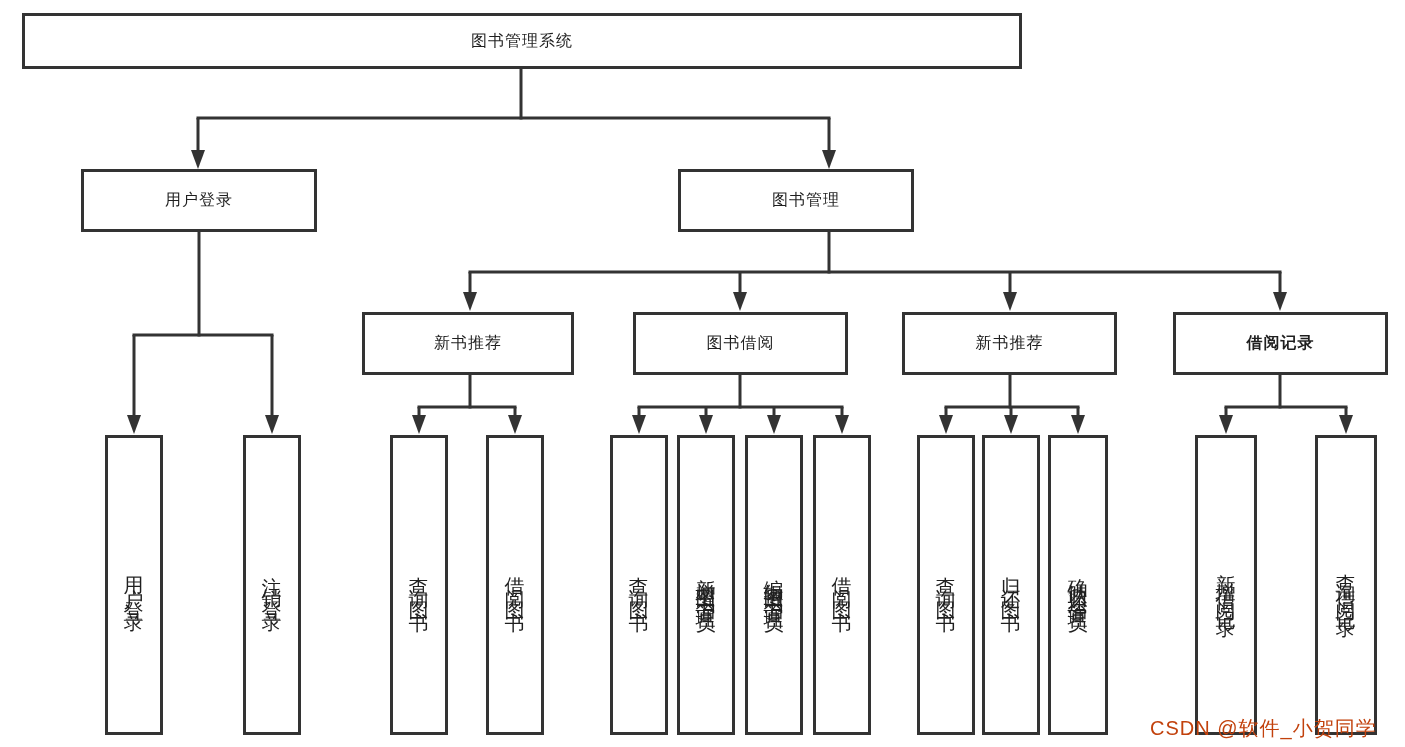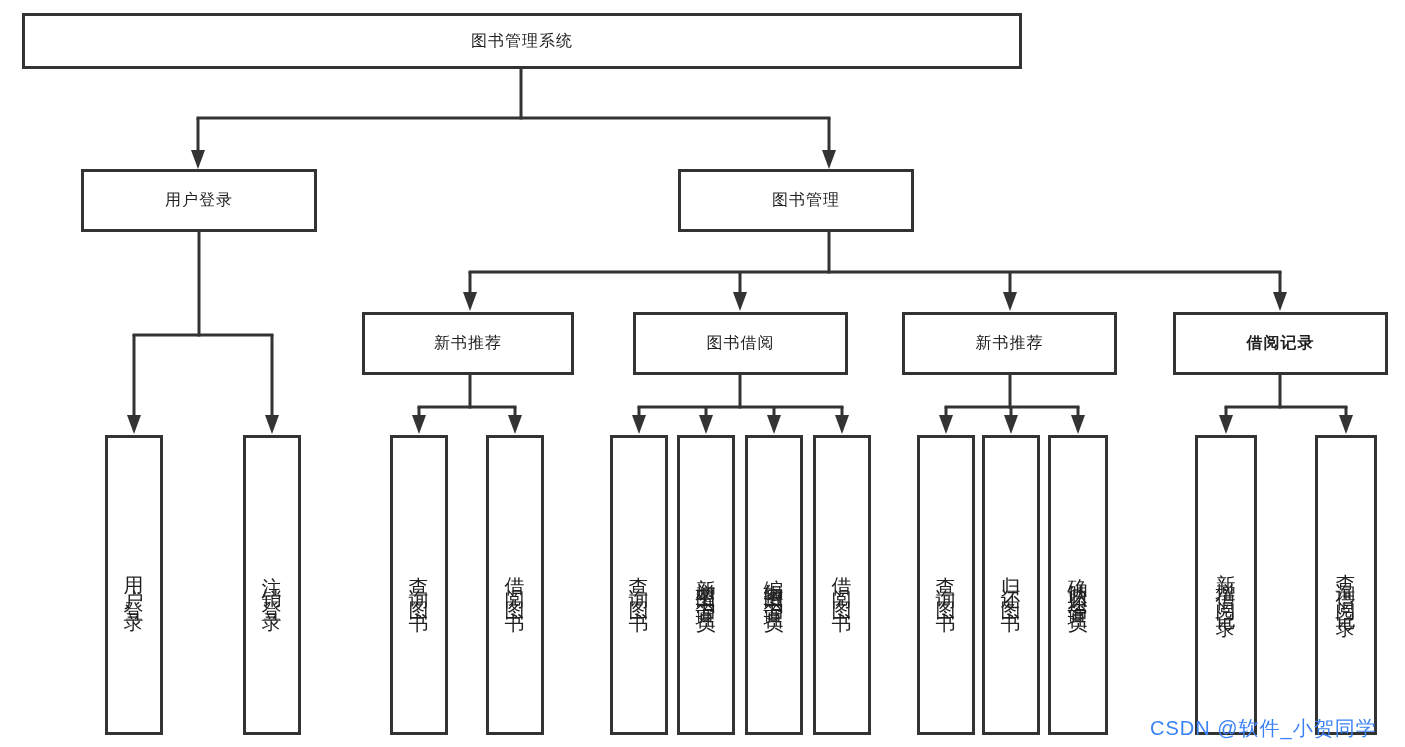--- a/index.html
+++ b/index.html
@@ -31,21 +31,21 @@
     font-size:20px;
     letter-spacing:12px;
     line-height:1;
   }
   .leaf.len6 span{letter-spacing:9px;}
   .leaf.long span{letter-spacing:5px;}
   .watermark{
     position:absolute;
     left:1150px;top:715px;
     font-size:20px;
-    color:#3b82f6;
+    color:#c2410c;
     z-index:5;
     letter-spacing:1px;
     white-space:nowrap;
   }
 </style>
 </head>
 <body>
 
 <div class="canvas">
 

